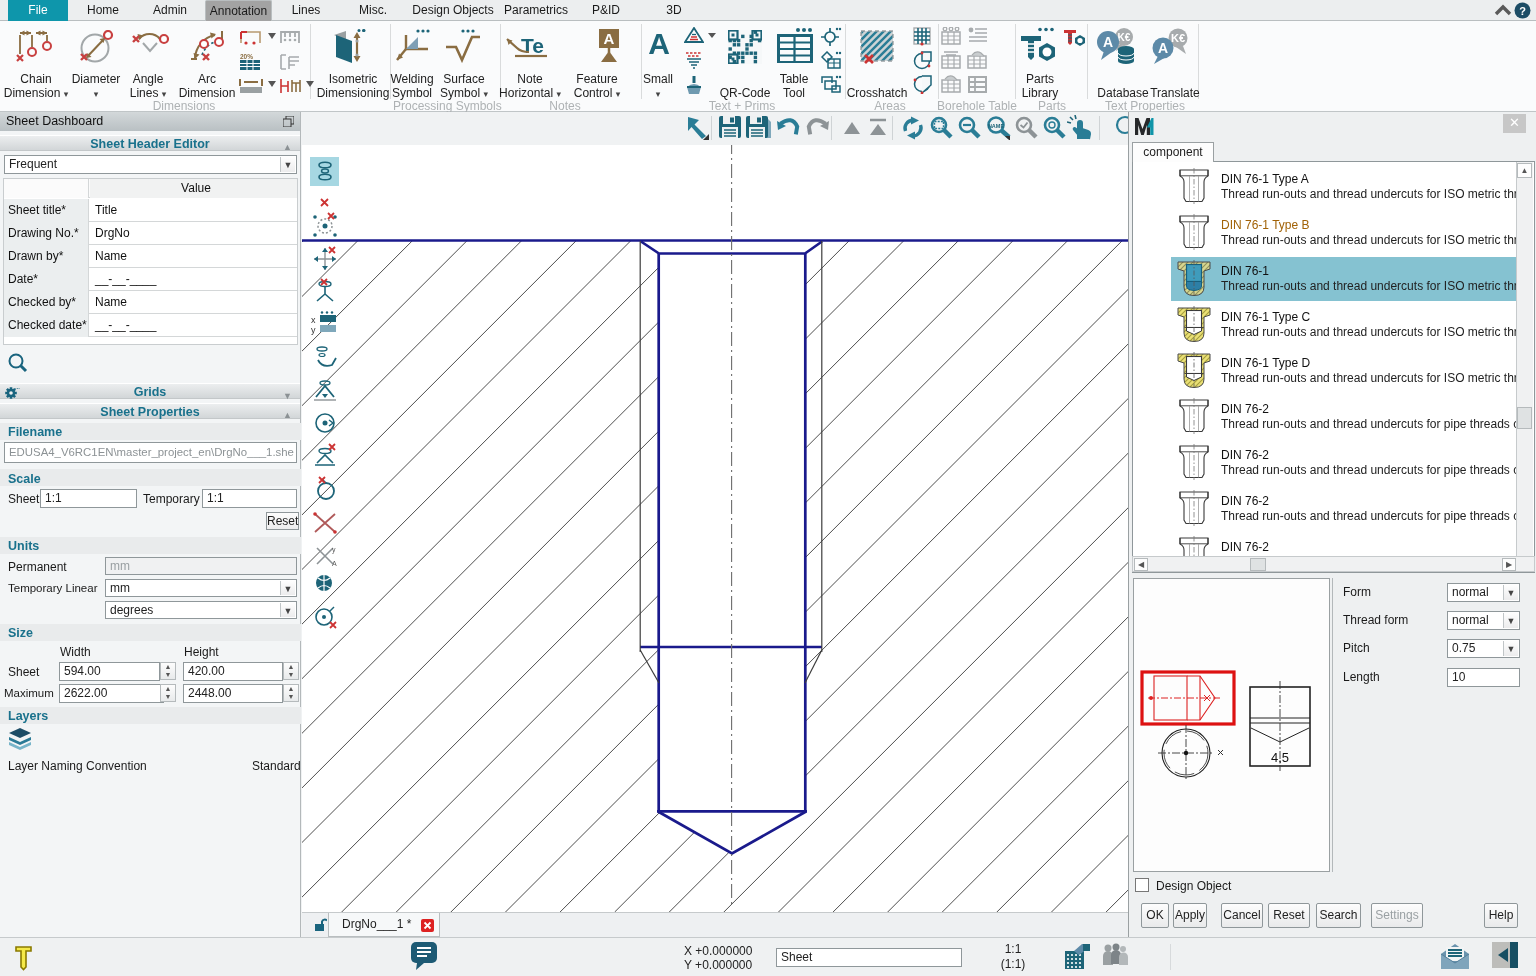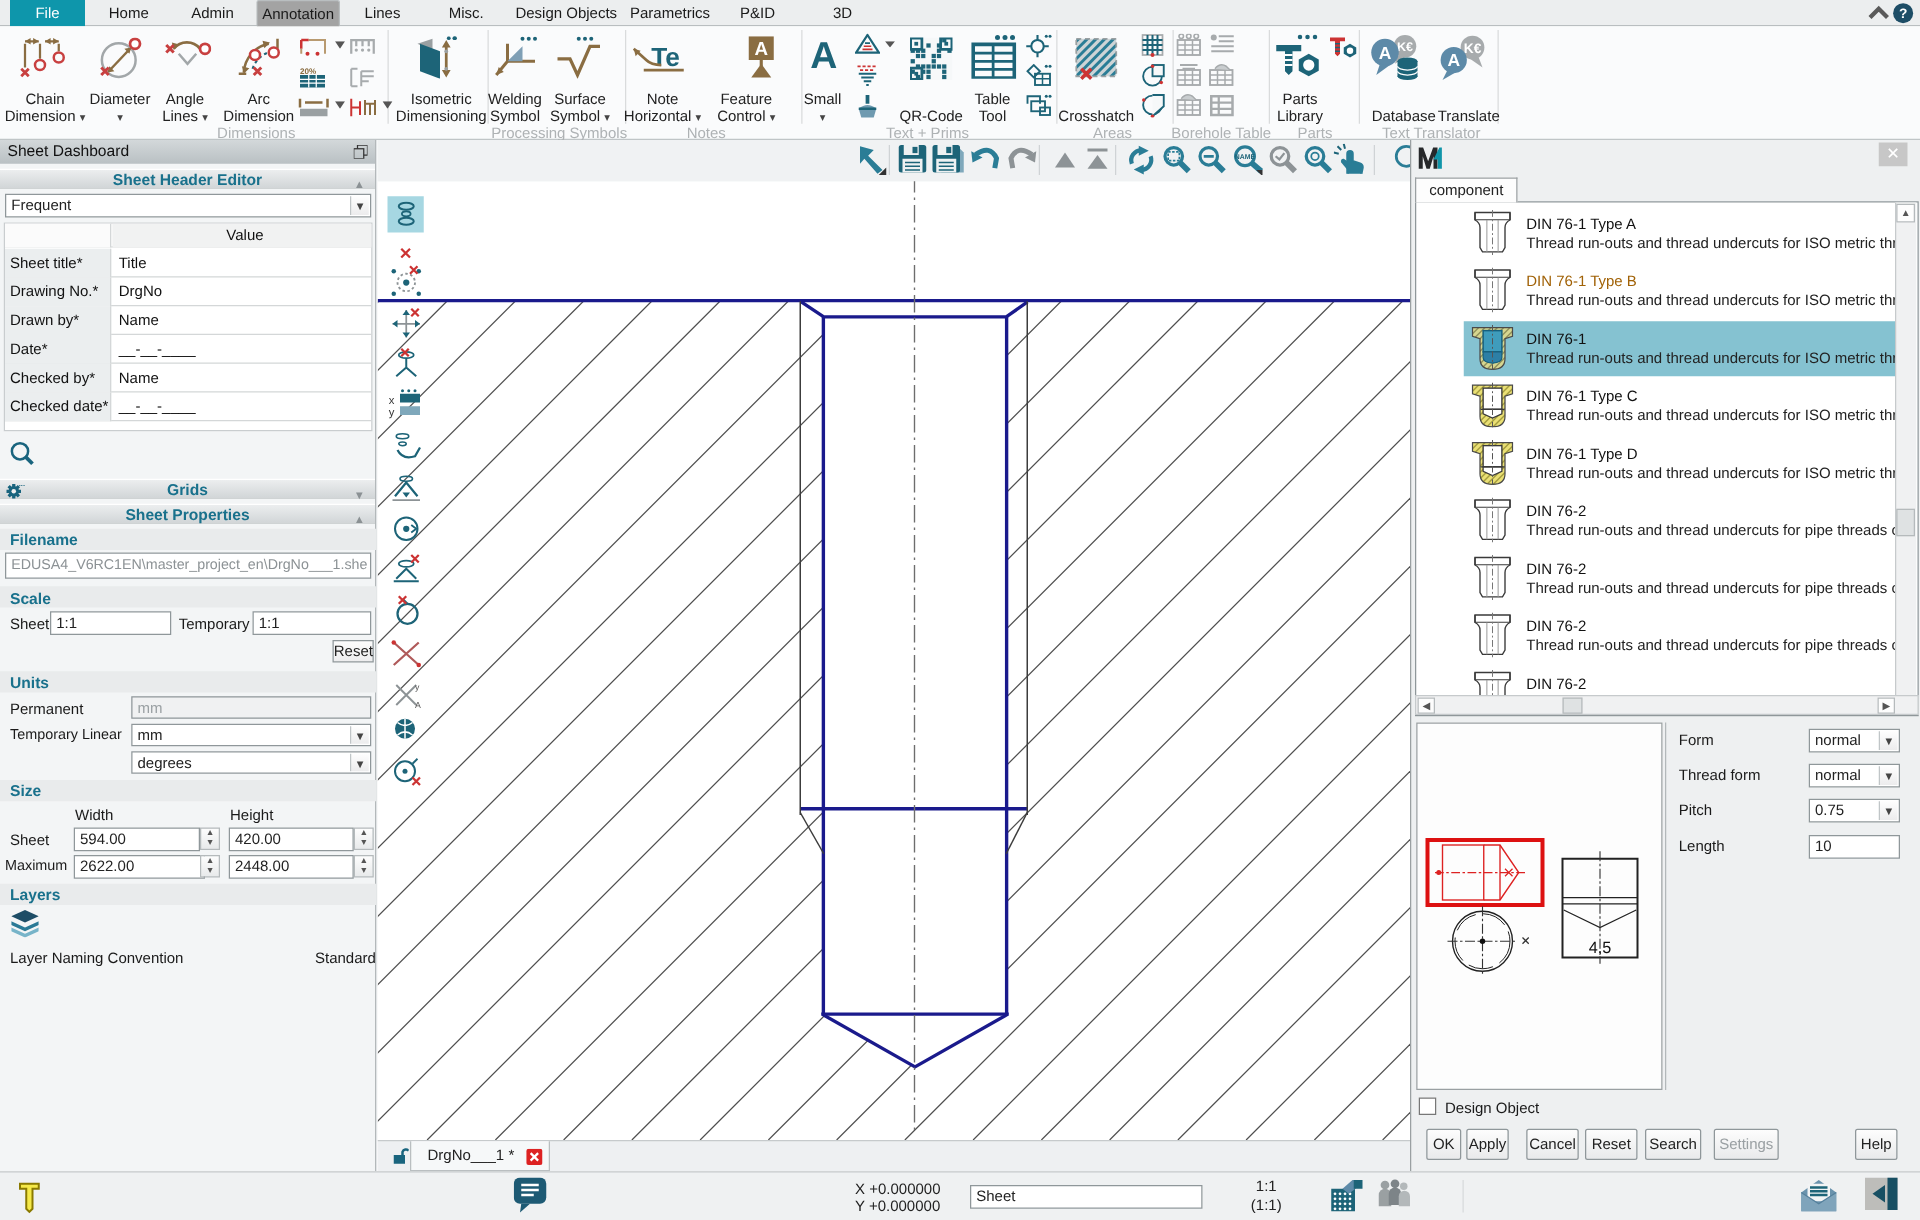--- a/index.html
+++ b/index.html
@@ -75,28 +75,28 @@
   <div class="rsep" style="left:310px"></div>
   <div class="rsep" style="left:390px"></div>
   <div class="rsep" style="left:500px"></div>
   <div class="rsep" style="left:641px"></div>
   <div class="rsep" style="left:845px"></div>
   <div class="rsep" style="left:938px"></div>
   <div class="rsep" style="left:1015px"></div>
   <div class="rsep" style="left:1087px"></div>
   <div class="rsep" style="left:1198px"></div>
 
-  <div class="glabel" style="left:155px;width:100px;">Dimensions</div>
+  <div class="glabel" style="left:134px;width:100px;">Dimensions</div>
   <div class="glabel" style="left:393px;width:105px;">Processing Symbols</div>
   <div class="glabel" style="left:515px;width:100px;">Notes</div>
   <div class="glabel" style="left:692px;width:100px;">Text + Prims</div>
   <div class="glabel" style="left:842px;width:96px;">Areas</div>
   <div class="glabel" style="left:928px;width:98px;">Borehole Table</div>
   <div class="glabel" style="left:1002px;width:100px;">Parts</div>
-  <div class="glabel" style="left:1095px;width:100px;">Text Translator</div>
+  <div class="glabel" style="left:1095px;width:100px;">Text Properties</div>
 
   <div class="blabel" style="left:0px;top:51px;width:72px;">Chain<br>Dimension <span class="arrdown">▾</span></div>
   <div class="blabel" style="left:60px;top:51px;width:72px;">Diameter<br><span class="arrdown">▾</span></div>
   <div class="blabel" style="left:112px;top:51px;width:72px;">Angle<br>Lines <span class="arrdown">▾</span></div>
   <div class="blabel" style="left:171px;top:51px;width:72px;">Arc<br>Dimension</div>
   <div class="blabel" style="left:314px;top:51px;width:78px;">Isometric<br>Dimensioning</div>
   <div class="blabel" style="left:376px;top:51px;width:72px;">Welding<br>Symbol</div>
   <div class="blabel" style="left:428px;top:51px;width:72px;">Surface<br>Symbol <span class="arrdown">▾</span></div>
   <div class="blabel" style="left:494px;top:51px;width:72px;">Note<br>Horizontal <span class="arrdown">▾</span></div>
   <div class="blabel" style="left:561px;top:51px;width:72px;">Feature<br>Control <span class="arrdown">▾</span></div>

